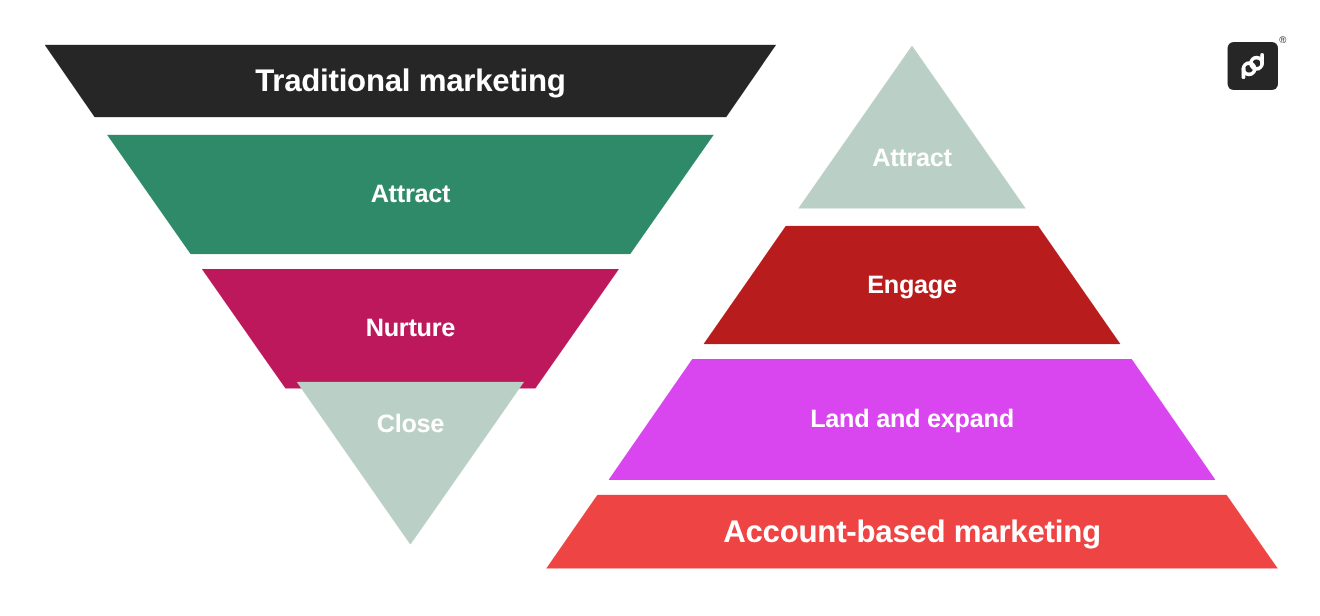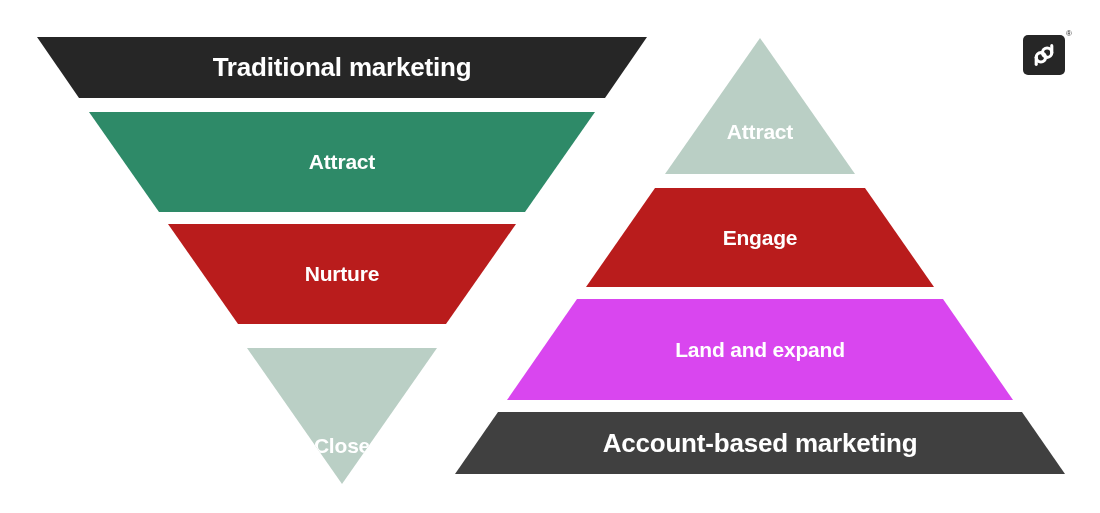--- a/index.html
+++ b/index.html
@@ -33,29 +33,29 @@
     background: #262626;
     clip-path: polygon(0 0, 610px 0, 568px 61px, 42px 61px);
   }
   .seg-attract {
     left: 89px; top: 112px; width: 506px; height: 100px;
     background: #2E8A68;
     clip-path: polygon(0 0, 506px 0, 436px 100px, 70px 100px);
   }
   .seg-nurture {
     left: 168px; top: 224px; width: 348px; height: 100px;
-    background: #b91c1c;
+    background: #be185d;
     clip-path: polygon(0 0, 348px 0, 278px 100px, 70px 100px);
   }
   .seg-close {
-    left: 247px; top: 348px; width: 190px; height: 136px;
+    left: 247px; top: 318px; width: 190px; height: 136px;
     background: #BACFC5;
     clip-path: polygon(0 0, 190px 0, 95px 136px);
-    align-items: center;
-    padding-top: 60px;
+    align-items: flex-start;
+    padding-top: 24px;
   }
 
   
   .seg-identify {
     left: 665px; top: 38px; width: 190px; height: 136px;
     background: #BACFC5;
     clip-path: polygon(95px 0, 190px 136px, 0 136px);
     align-items: flex-end;
     padding-bottom: 30px;
   }
@@ -64,21 +64,21 @@
     background: #b91c1c;
     clip-path: polygon(69px 0, 279px 0, 348px 99px, 0 99px);
   }
   .seg-land {
     left: 507px; top: 299px; width: 506px; height: 101px;
     background: #d946ef;
     clip-path: polygon(70px 0, 436px 0, 506px 101px, 0 101px);
   }
   .seg-abm {
     left: 455px; top: 412px; width: 610px; height: 62px;
-    background: #404040;
+    background: #ef4444;
     clip-path: polygon(43px 0, 567px 0, 610px 62px, 0 62px);
   }
 
   
   .logo {
     position: absolute;
     left: 1023px; top: 35px;
     width: 42px; height: 40px;
   }
   .logo-square {

